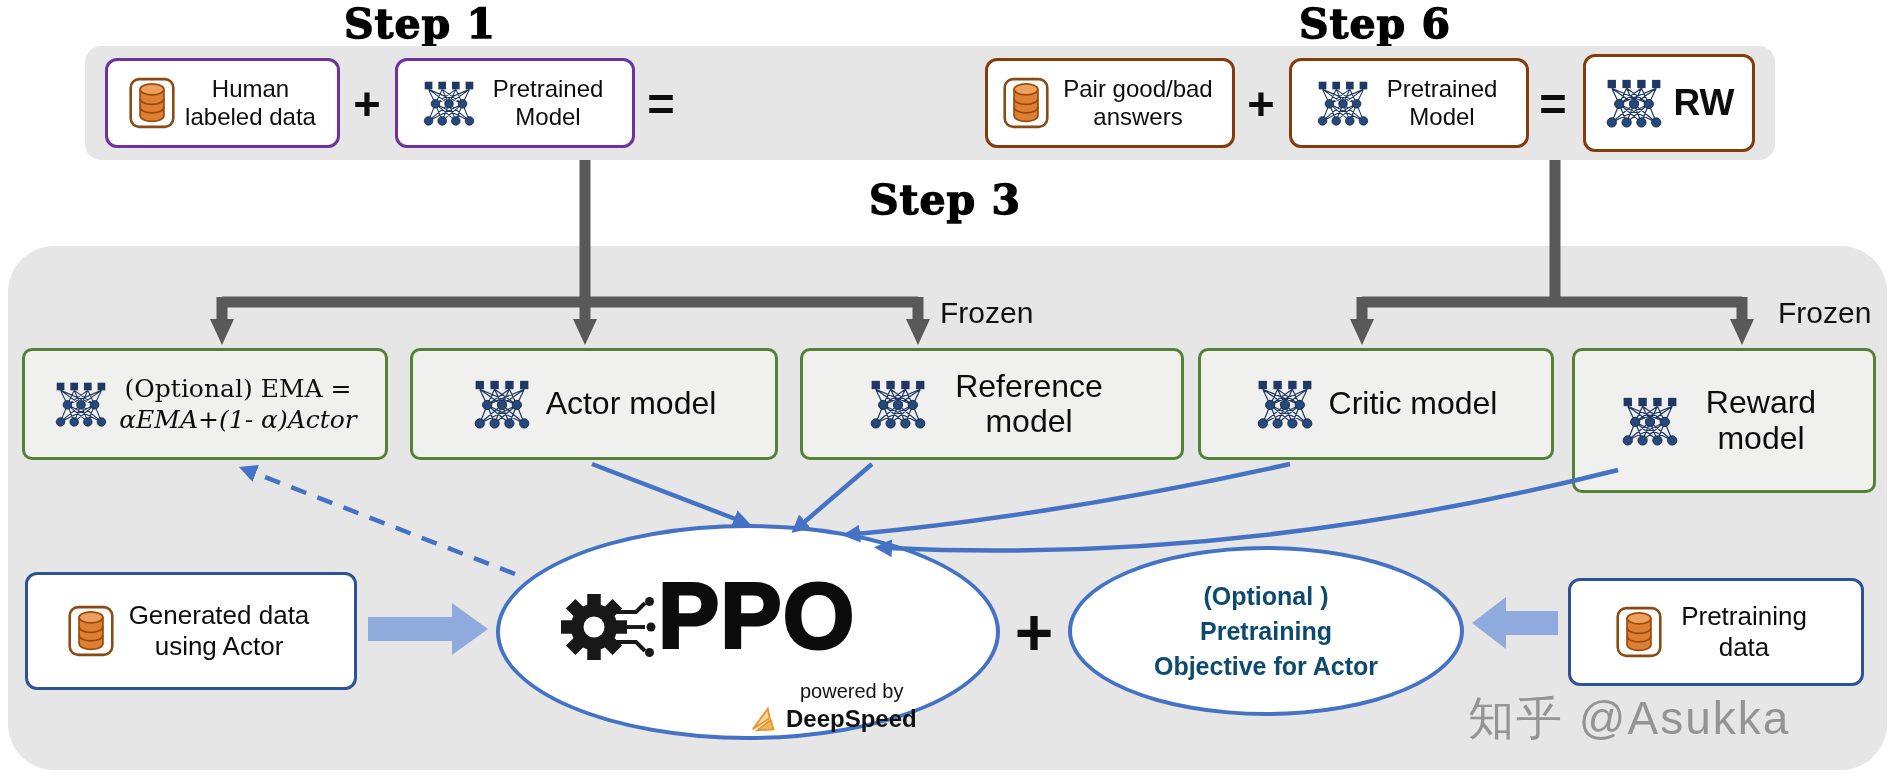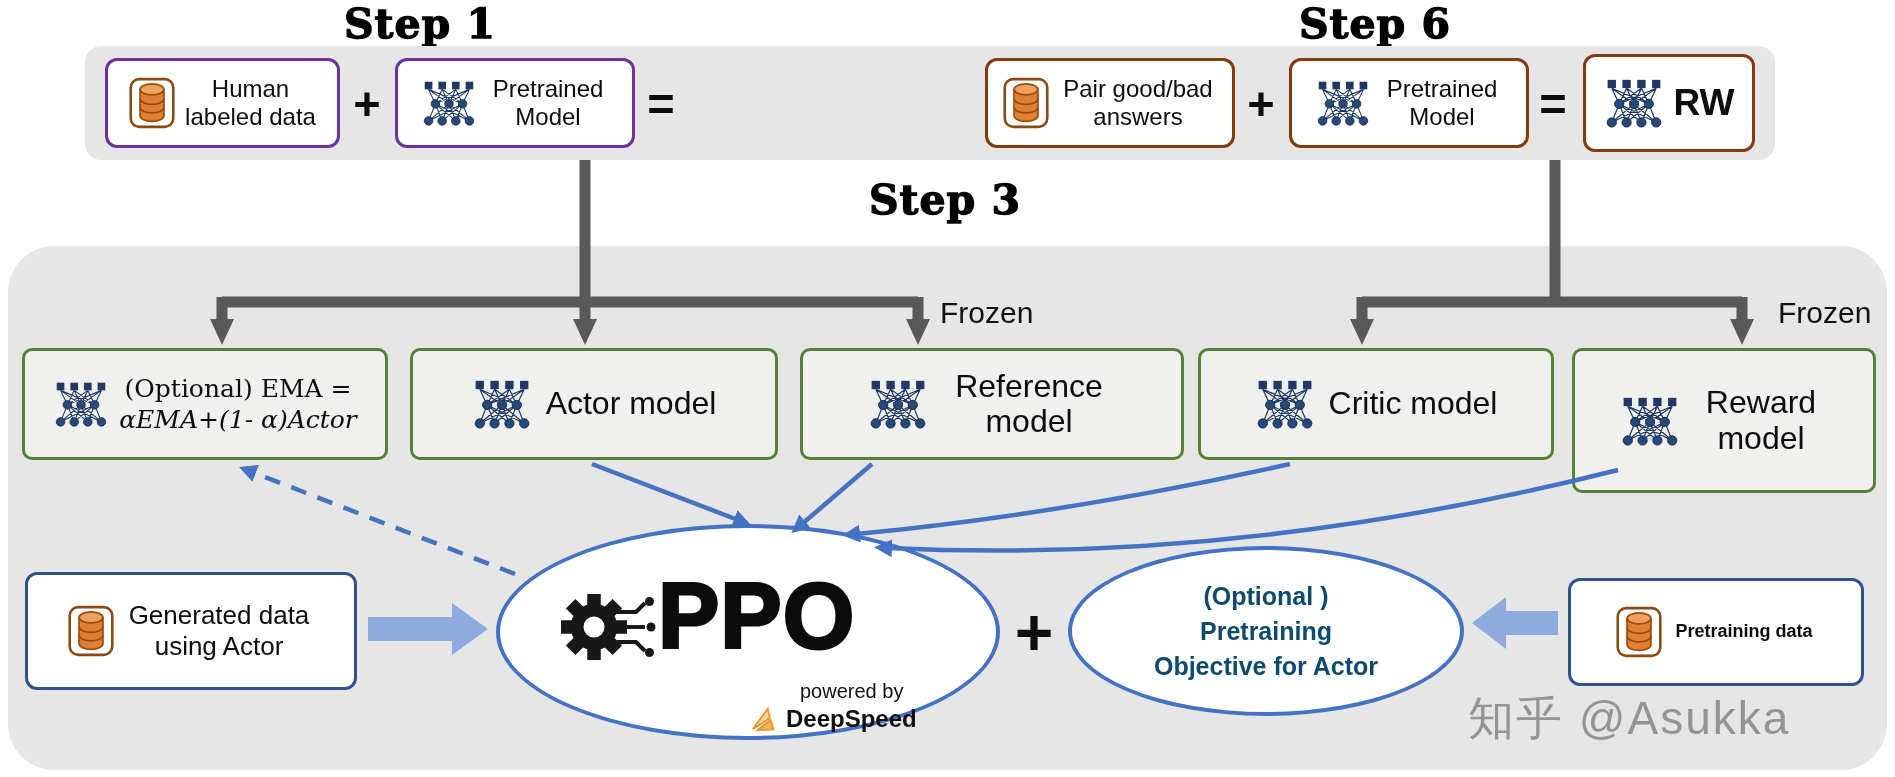--- a/index.html
+++ b/index.html
@@ -220,21 +220,21 @@
     <svg class="icon-db">
         <use href="#db"></use>
       </svg>
     <div class="lbl" style="font-size:26px;width:190px;">Generated data using Actor</div>
   </div>
 
   <div class="box bl-border" style="left:1568px;top:578px;width:296px;height:108px;">
     <svg class="icon-db">
         <use href="#db"></use>
       </svg>
-    <div class="lbl" style="font-size:18px;width:145px;font-weight:bold;">Pretraining data</div>
+    <div class="lbl" style="font-size:26px;width:145px;">Pretraining data</div>
   </div>
 
   <div class="ellipse" style="left:496px;top:524px;width:504px;height:216px;">
     <svg style="position:absolute;left:55px;top:58px;width:105px;height:82px;">
         <use href="#gear"></use>
       </svg>
     <div class="ppo-word" style="left:158px;top:36px;">PPO</div>
     <div class="powered" style="left:300px;top:152px;">powered by</div>
     <div class="ds-row" style="left:250px;top:176px;">
       <svg style="width:30px;height:30px;">

